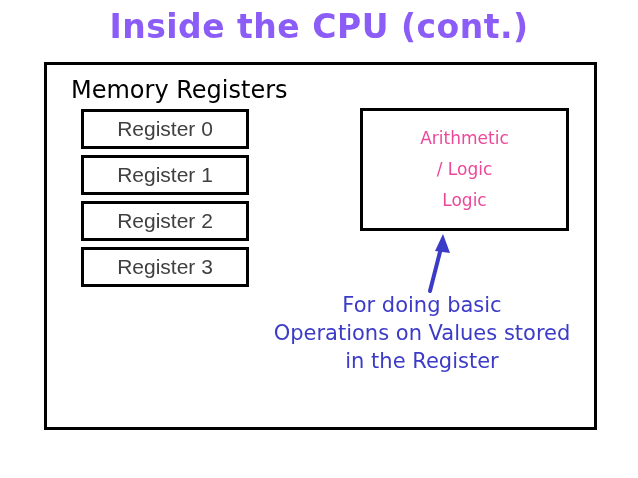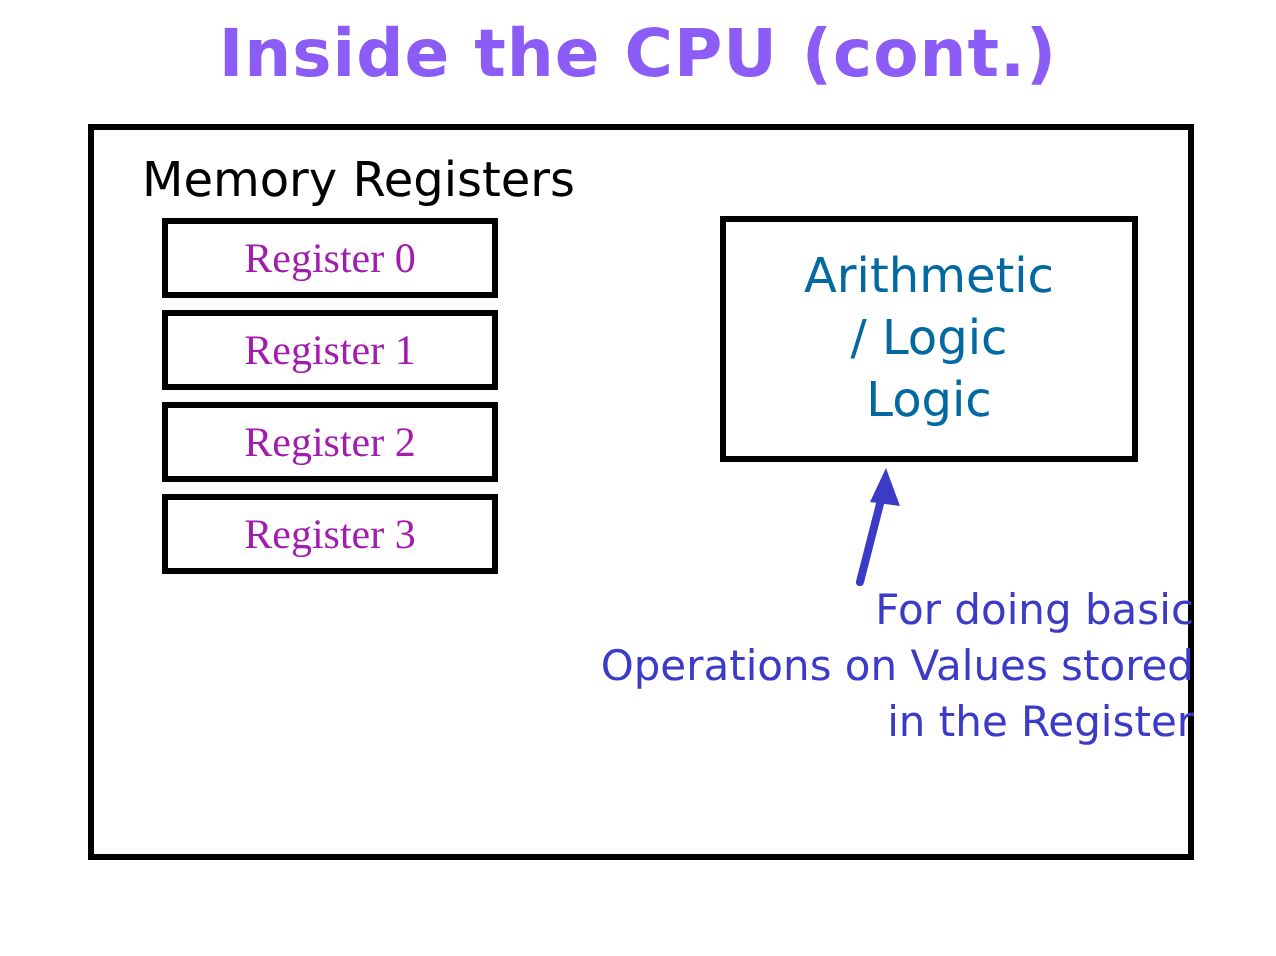--- a/index.html
+++ b/index.html
@@ -79,23 +79,23 @@
     height: 40px;
     border: 3px solid #000000;
     background: #ffffff;
     margin-bottom: 6px;
     display: flex;
     align-items: center;
     justify-content: center;
   }
   .register-box:last-child { margin-bottom: 0; }
   .register-label {
-    font-family: Liberation Serif, serif;
+    font-family: Liberation Sans, sans-serif;
     font-size: 21px;
-    color: #a21caf;
+    color: #404040;
     line-height: 24px;
     white-space: nowrap;
   }
 
   
   #alu-box {
     position: absolute;
     left: 313px;
     top: 43px;
     width: 209px;
@@ -103,22 +103,22 @@
     box-sizing: border-box;
     border: 3px solid #000000;
     background: #ffffff;
     display: flex;
     flex-direction: column;
     align-items: center;
     justify-content: center;
   }
   .alu-line {
     font-family: "DejaVu Sans", sans-serif;
-    font-size: 24px;
-    color: #0369a1;
+    font-size: 17px;
+    color: #ec4899;
     line-height: 31px;
     white-space: nowrap;
     text-align: center;
   }
 
   
   #alu-arrow {
     position: absolute;
     left: 370px;
     top: 166px;
@@ -134,21 +134,20 @@
     top: 226px;
     width: 350px;
     text-align: center;
   }
   .caption-line {
     font-family: "DejaVu Sans", sans-serif;
     font-size: 21px;
     color: #3B3BC8;
     line-height: 28px;
     white-space: nowrap;
-    text-align: right;
   }
 </style>
 </head>
 <body>
 
 <div id="slide">
 
   <div id="slide-title">Inside the CPU (cont.)</div>
 
   <div id="diagram-frame">

